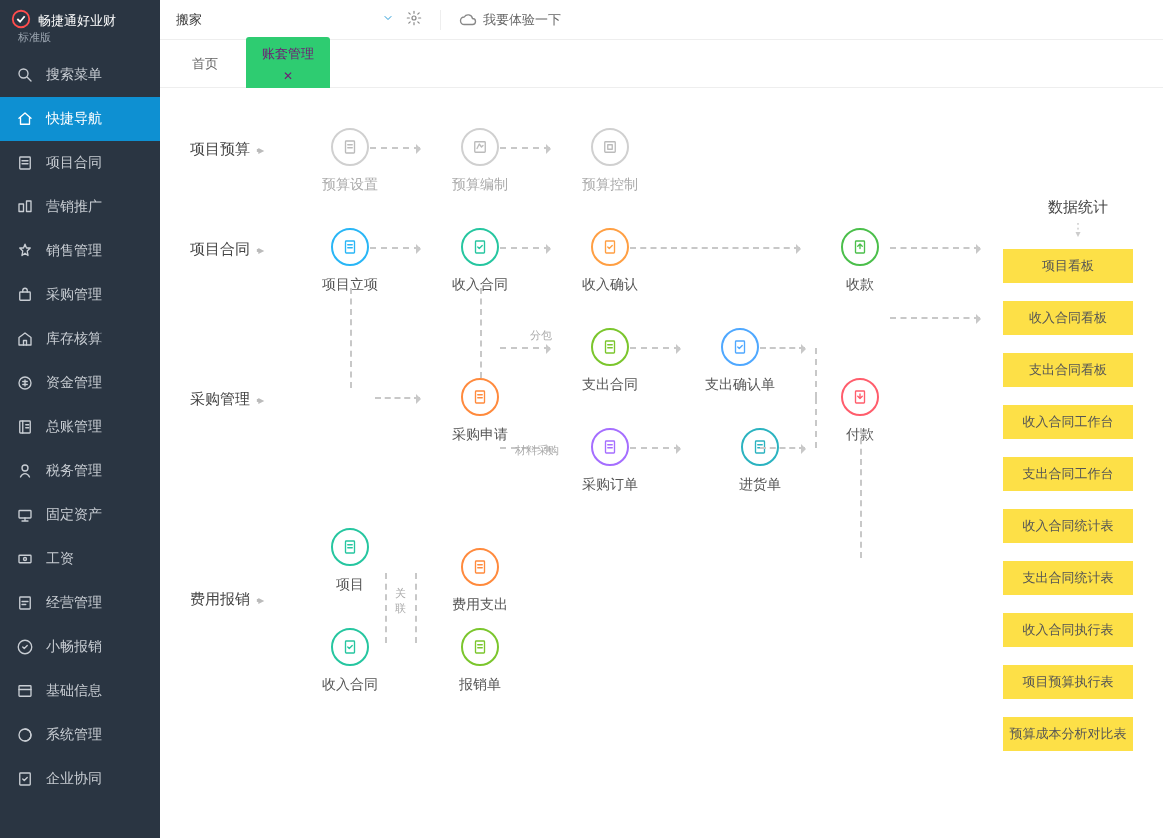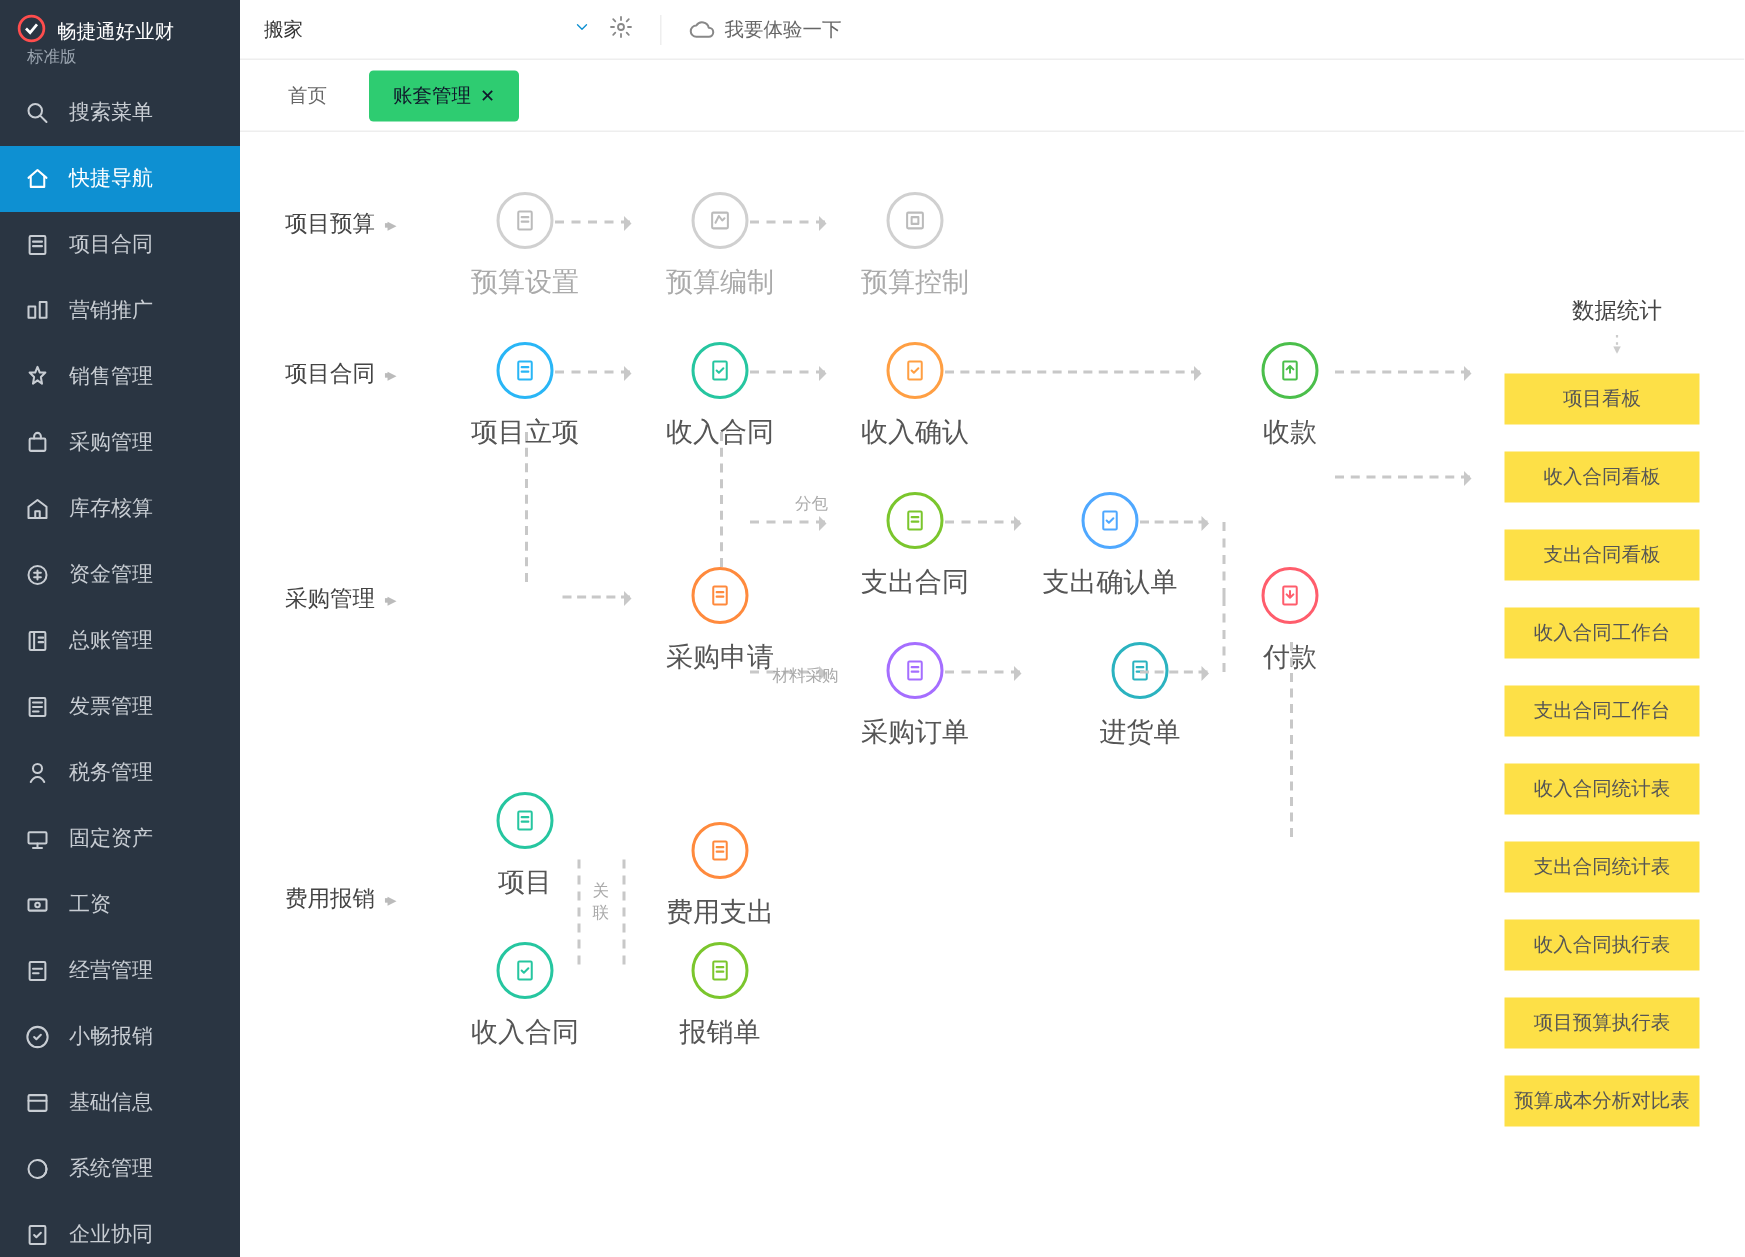--- a/index.html
+++ b/index.html
@@ -27,36 +27,36 @@
 .topbar { height: 40px; display: flex; align-items: center; border-bottom: 1px solid #eee; padding: 0 16px; gap: 12px; }
 .topbar-select { display: flex; align-items: center; gap: 180px; cursor: pointer; color: #333; }
 .topbar-select .chev { color: #0e90d2; }
 .gear { color: #888; cursor: pointer; }
 .tb-divider { width: 1px; height: 20px; background: #eee; margin: 0 6px; }
 .cloud-link { display: flex; align-items: center; gap: 6px; color: #666; cursor: pointer; }
 
 
 .tabs { height: 48px; display: flex; align-items: center; padding: 0 16px; border-bottom: 1px solid #eee; gap: 12px; }
 .tab { padding: 8px 16px; border-radius: 3px; color: #666; cursor: pointer; display: flex; align-items: center; gap: 6px; }
-.tab.active { background: #2ecc71; color: #0f172a; }
+.tab.active { background: #2ecc71; color: #701a75; flex-direction: column; }
 .tab-close { font-size: 12px; }
 
 
 .canvas { flex: 1; position: relative; background: #fff; overflow: auto; }
 .stage { position: relative; width: 1003px; height: 780px; }
 
 
 .row-label { position: absolute; font-size: 15px; color: #444; display: flex; align-items: center; gap: 6px; }
 .row-arrow { font-size: 12px; color: #bbb; letter-spacing: -2px; }
 
 
 .node { position: absolute; width: 80px; display: flex; flex-direction: column; align-items: center; gap: 10px; }
 .node-icon { width: 38px; height: 38px; border-radius: 50%; display: flex; align-items: center; justify-content: center; border: 2px solid; background: #fff; }
 .node-icon svg { width: 18px; height: 18px; }
-.node-label { font-size: 18px; color: #555; white-space: nowrap; }
+.node-label { font-size: 14px; color: #555; white-space: nowrap; }
 .node.muted .node-icon { border-color: #d0d0d0; }
 .node.muted .node-icon svg { stroke: #bbb; }
 .node.muted .node-label { color: #aaa; }
 
 
 .harrow { position: absolute; height: 1px; border-top: 2px dashed #c8c8c8; }
 .harrow::after { content: ""; position: absolute; right: -6px; top: -5px; border: 5px solid transparent; border-left-color: #c8c8c8; }
 .varrow { position: absolute; width: 1px; border-left: 2px dashed #c8c8c8; }
 .small-text { position: absolute; font-size: 11px; color: #aaa; }
 
@@ -138,27 +138,20 @@
               <path d="M12 8v8M9 10h6M9 14h6"></path>
             </svg></span>
           <span class="si-label">资金管理</span>
         </div>
         <div class="sidebar-item">
           <span class="si-icon"><svg viewBox="0 0 24 24" class="ic" stroke="currentColor">
               <rect x="5" y="4" width="14" height="16" rx="1"></rect>
               <path d="M9 4v16M13 9h4M13 13h4"></path>
             </svg></span>
           <span class="si-label">总账管理</span>
-        </div>
-        <div class="sidebar-item">
-          <span class="si-icon"><svg viewBox="0 0 24 24" class="ic" stroke="currentColor">
-              <rect x="5" y="4" width="14" height="16" rx="1"></rect>
-              <path d="M8 8h8M8 12h8M8 16h5"></path>
-            </svg></span>
-          <span class="si-label">发票管理</span>
         </div>
         <div class="sidebar-item">
           <span class="si-icon"><svg viewBox="0 0 24 24" class="ic" stroke="currentColor">
               <path d="M6 20c3-6 9-6 12 0"></path>
               <circle cx="12" cy="8" r="4"></circle>
             </svg></span>
           <span class="si-label">税务管理</span>
         </div>
         <div class="sidebar-item">
           <span class="si-icon"><svg viewBox="0 0 24 24" class="ic" stroke="currentColor">

